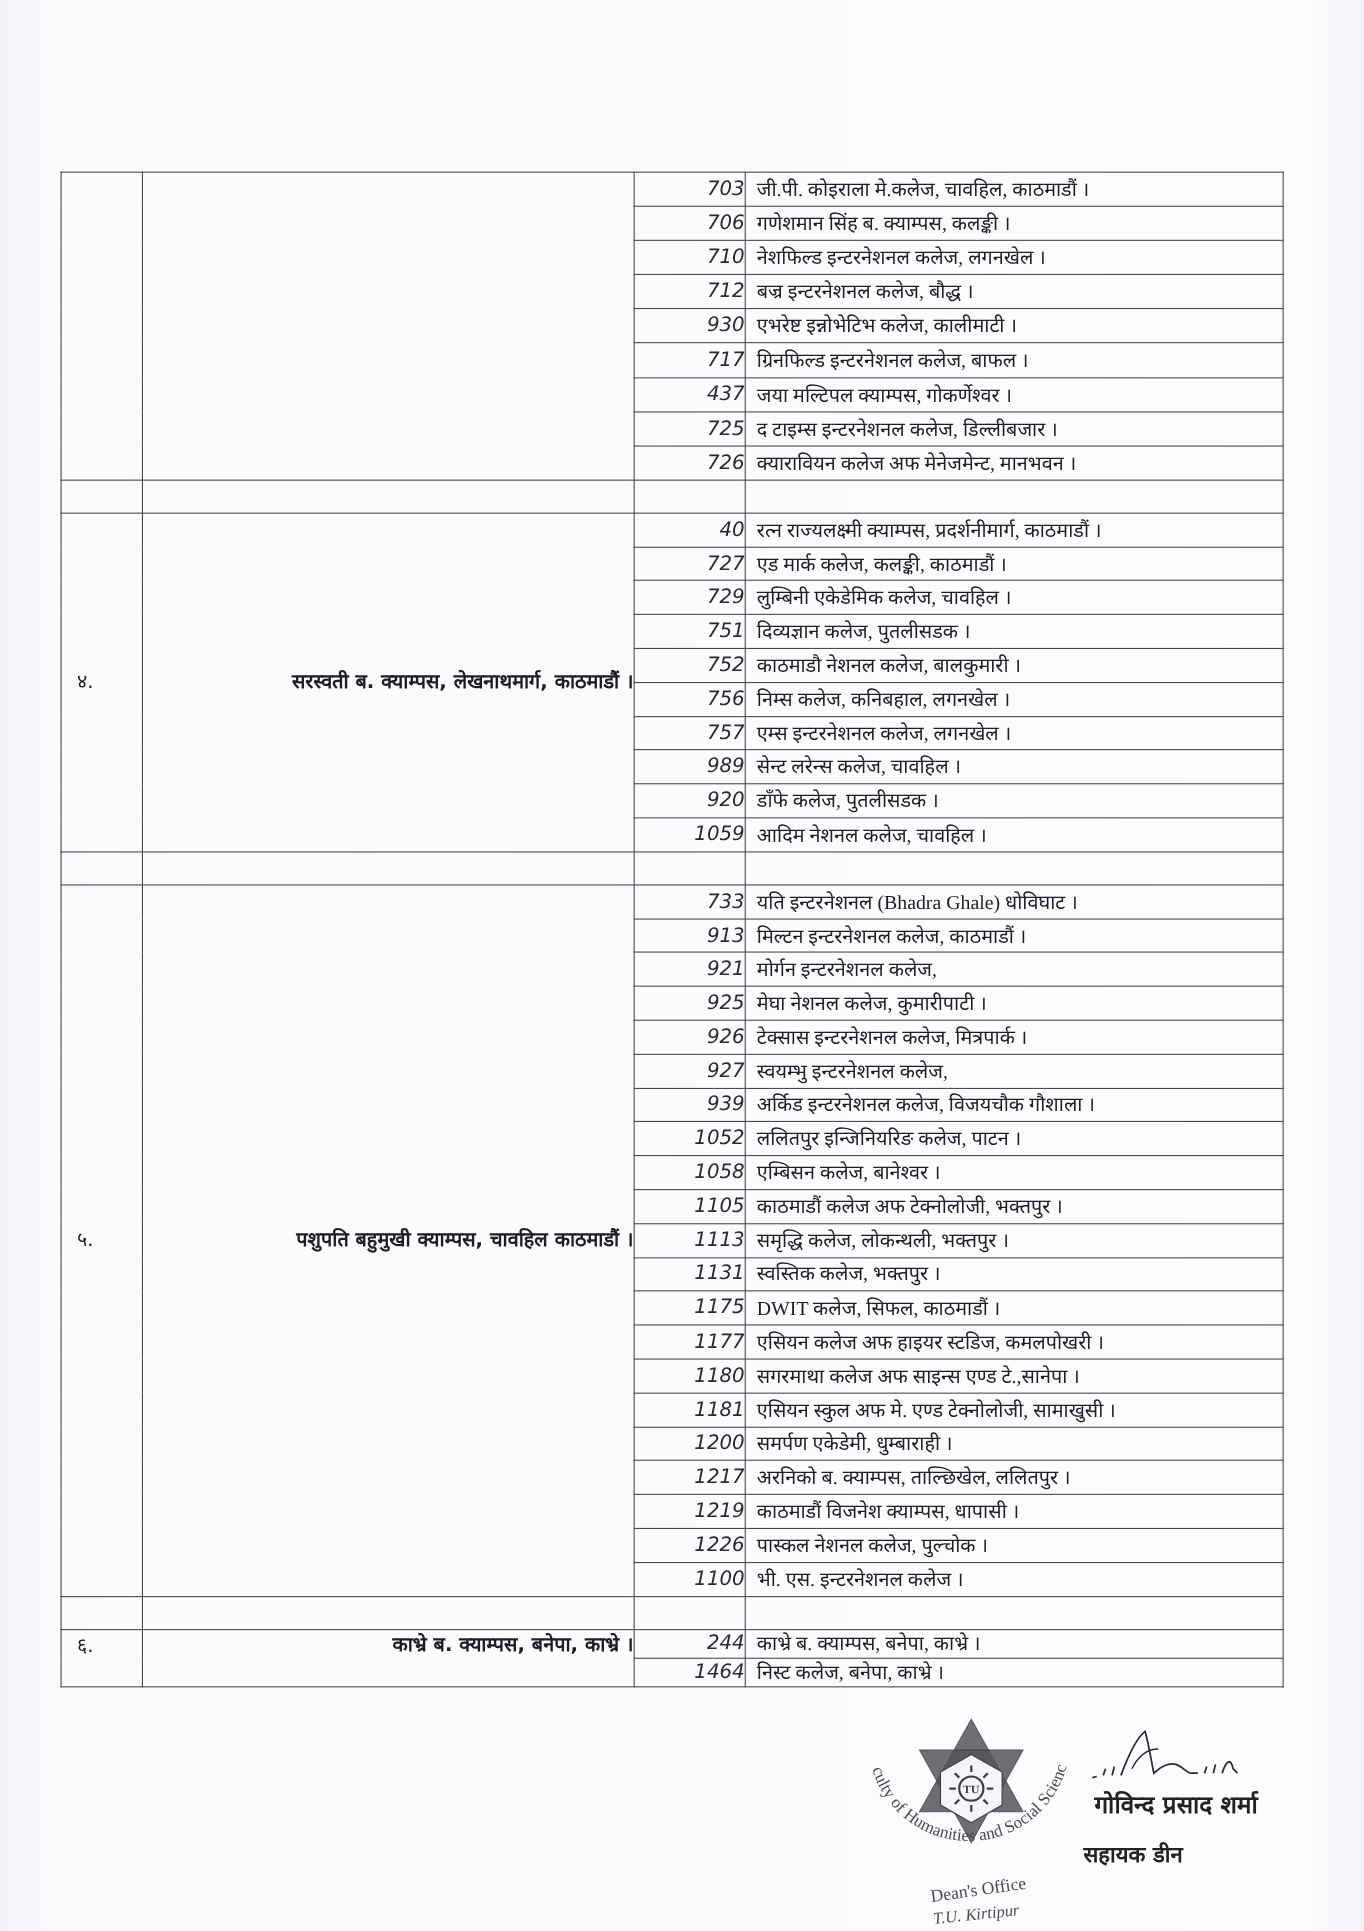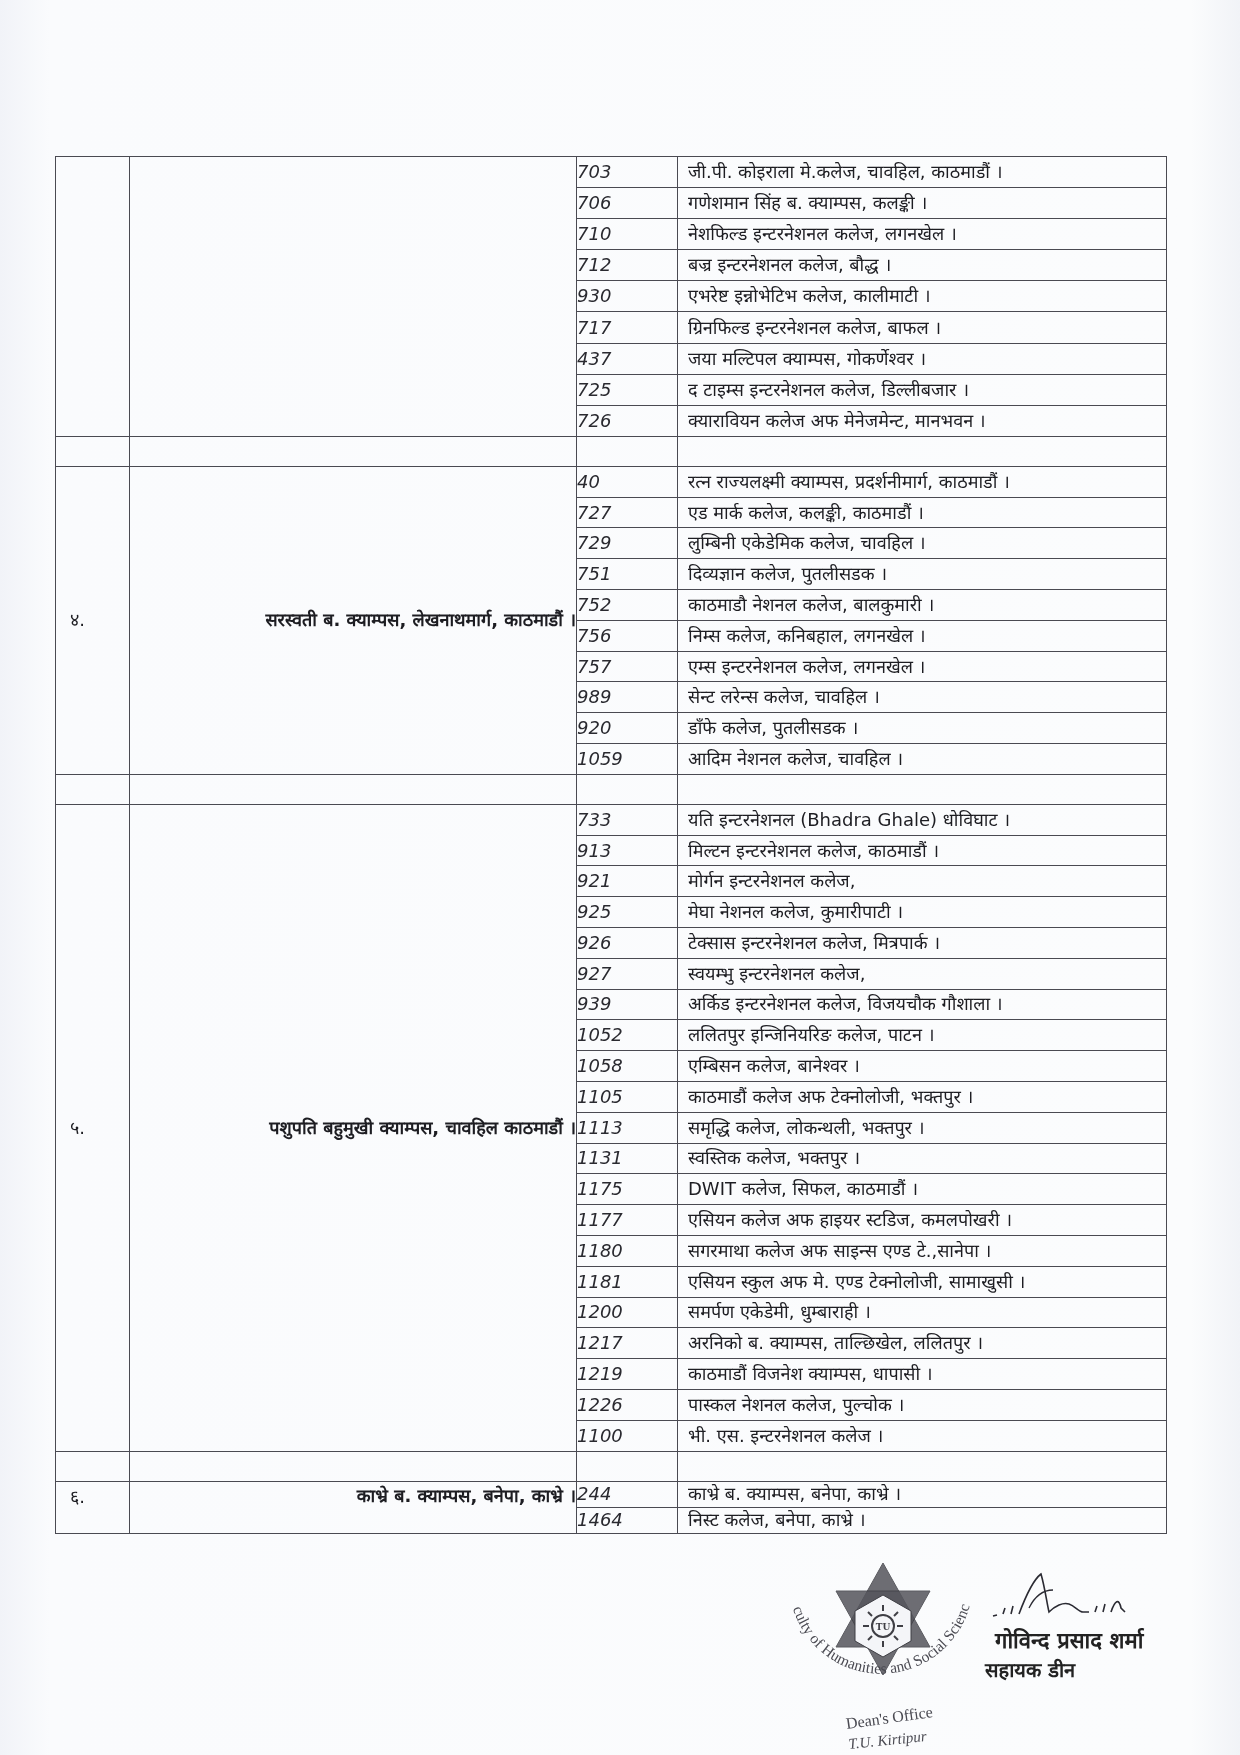--- a/index.html
+++ b/index.html
@@ -16,29 +16,29 @@
   }
   table.list td {
     border: 1.6px solid #4a4a52; padding: 0; vertical-align: middle;
     font-size: 18px; line-height: 1; overflow: hidden; white-space: nowrap;
   }
   col.c1 { width: 74px; } col.c2 { width: 447px; } col.c3 { width: 101px; } col.c4 { width: 489px; }
   tr.r { height: 30.8px; }
   tr.r1 { height: 31.1px; }
   tr.sp { height: 30px; }
   tr.r6 { height: 26px; }
-  td.num { text-align: left; font-style: italic; font-family: "DejaVu Sans", sans-serif; font-size: 17px; color: #2a2a30; }
-  td.name { padding-left: 10px !important; }
+  td.num { text-align: right; font-style: italic; font-family: "DejaVu Sans", sans-serif; font-size: 17px; color: #2a2a30; }
+  td.name { padding-left: 10px !important; font-family: Liberation Serif, serif; }
   td.sn { padding-left: 14px !important; font-size: 18px; }
   td.campus { padding-left: 22px !important; font-weight: bold; font-size: 18px; text-align: right; }
   .stamp { position: absolute; left: 770px; top: 1545px; width: 215px; height: 210px; }
   .sig-area { position: absolute; left: 985px; top: 1568px; }
   .sig-scrawl { position: absolute; left: 0; top: 0; width: 160px; height: 60px; }
   .sig-name { position: absolute; left: 0; top: 56px; font-size: 22px; font-weight: bold; white-space: nowrap; color: #222; margin-left: 10px; }
-  .sig-title { position: absolute; left: 0; top: 88px; font-size: 20px; font-weight: bold; white-space: nowrap; color: #222; }
+  .sig-title { position: absolute; left: 0; top: 104px; font-size: 20px; font-weight: bold; white-space: nowrap; color: #222; }
 </style>
 </head>
 <body>
 
 <div class="page-tint"></div>
 
 <table class="list">
   <colgroup>
       <col class="c1">
       <col class="c2">

